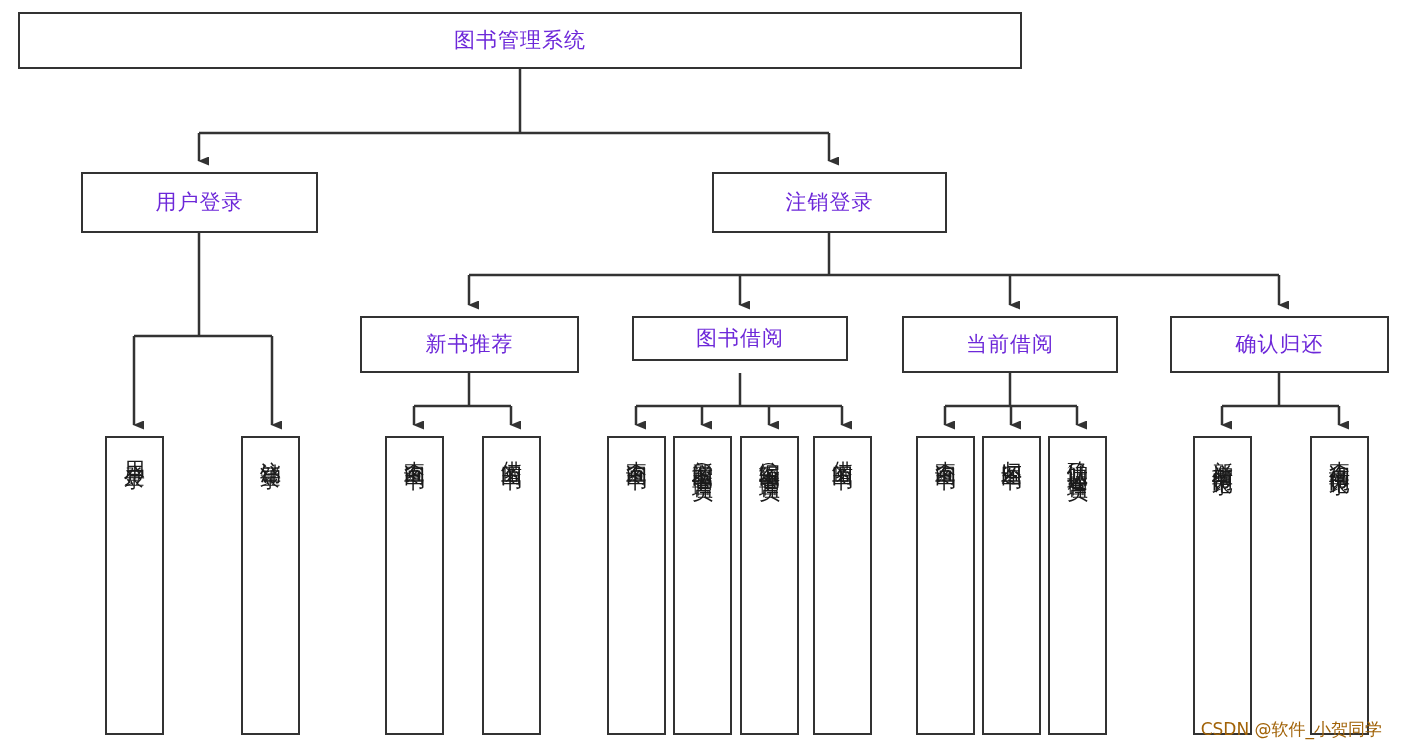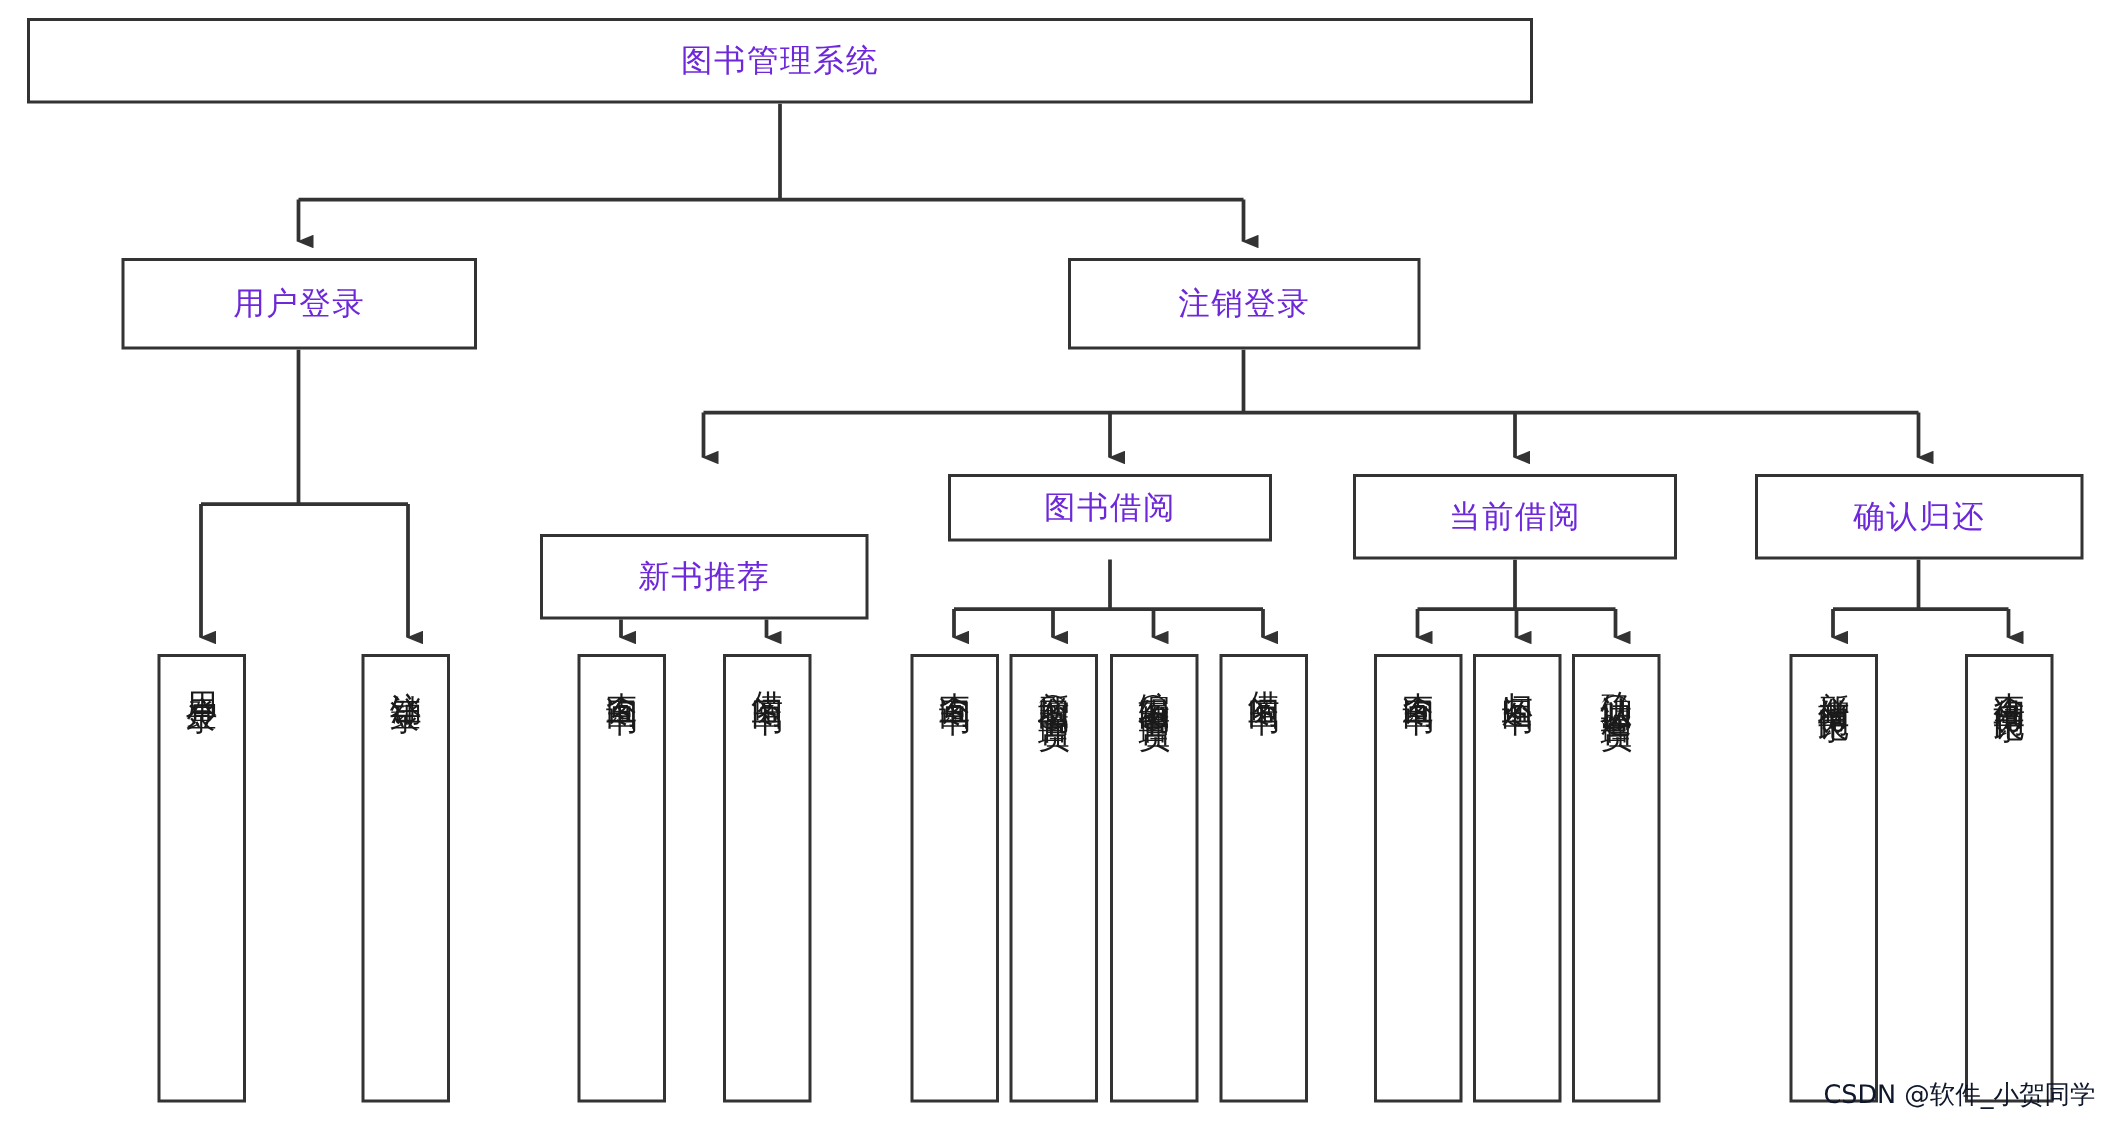--- a/index.html
+++ b/index.html
@@ -49,24 +49,24 @@
     font-size: 21px;
     color: #1a1a1a;
     writing-mode: vertical-rl;
     text-orientation: upright;
     letter-spacing: 3px;
     line-height: 1.05;
     white-space: nowrap;
   }
   #watermark {
     position: absolute;
-    right: 8px;
+    right: 23px;
     bottom: 6px;
     font-size: 17px;
-    color: #0f172a;
+    color: #a16207;
     white-space: nowrap;
     pointer-events: none;
   }
 </style>
 </head>
 <body>
 
 <div id="diagram-root">
 
   <svg id="diagram-svg" viewBox="0 0 1405 747">
@@ -123,21 +123,21 @@
     <span class="node-label-h">图书管理系统</span>
   </div>
 
   <div class="node-box" style="left: 81px; top: 172px; width: 237px; height: 61px;">
     <span class="node-label-h">用户登录</span>
   </div>
   <div class="node-box" style="left: 712px; top: 172px; width: 235px; height: 61px;">
     <span class="node-label-h">注销登录</span>
   </div>
 
-  <div class="node-box" style="left: 360px; top: 316px; width: 219px; height: 57px; margin-top: 40px;">
+  <div class="node-box" style="left: 360px; top: 316px; width: 219px; height: 57px;">
     <span class="node-label-h">新书推荐</span>
   </div>
   <div class="node-box" style="left: 632px; top: 316px; width: 216px; height: 45px;">
     <span class="node-label-h">图书借阅</span>
   </div>
   <div class="node-box" style="left: 902px; top: 316px; width: 216px; height: 57px; justify-content: center;">
     <span class="node-label-h">当前借阅</span>
   </div>
   <div class="node-box" style="left: 1170px; top: 316px; width: 219px; height: 57px;">
     <span class="node-label-h">确认归还</span>

